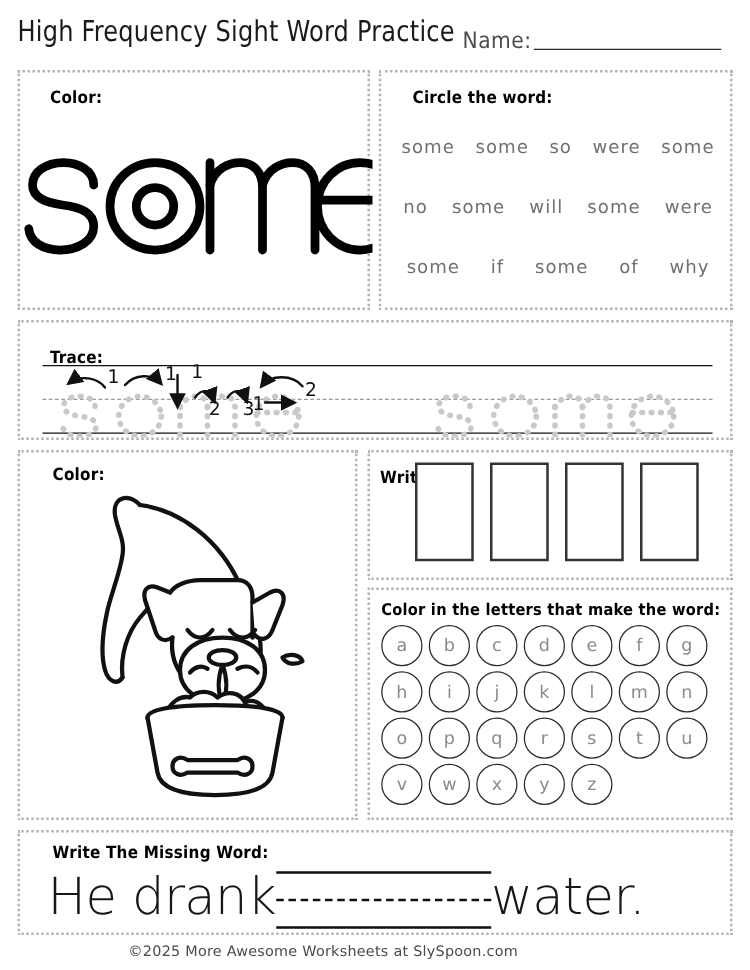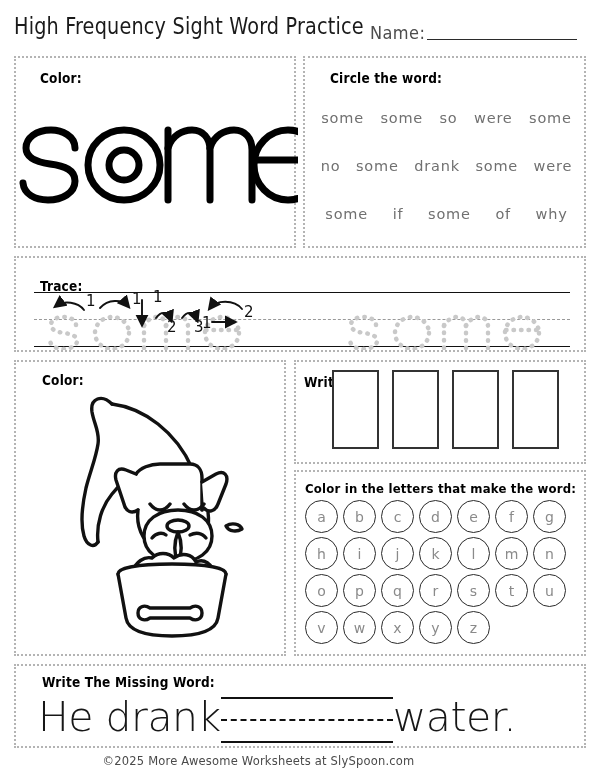--- a/index.html
+++ b/index.html
@@ -149,21 +149,21 @@
       <div class="word-row">
         <span class="word-cell">some</span>
         <span class="word-cell">some</span>
         <span class="word-cell">so</span>
         <span class="word-cell">were</span>
         <span class="word-cell">some</span>
       </div>
       <div class="word-row">
         <span class="word-cell">no</span>
         <span class="word-cell">some</span>
-        <span class="word-cell">drank</span>
+        <span class="word-cell">will</span>
         <span class="word-cell">some</span>
         <span class="word-cell">were</span>
       </div>
       <div class="word-row">
         <span class="word-cell">some</span>
         <span class="word-cell">if</span>
         <span class="word-cell">some</span>
         <span class="word-cell">of</span>
         <span class="word-cell">why</span>
       </div>

